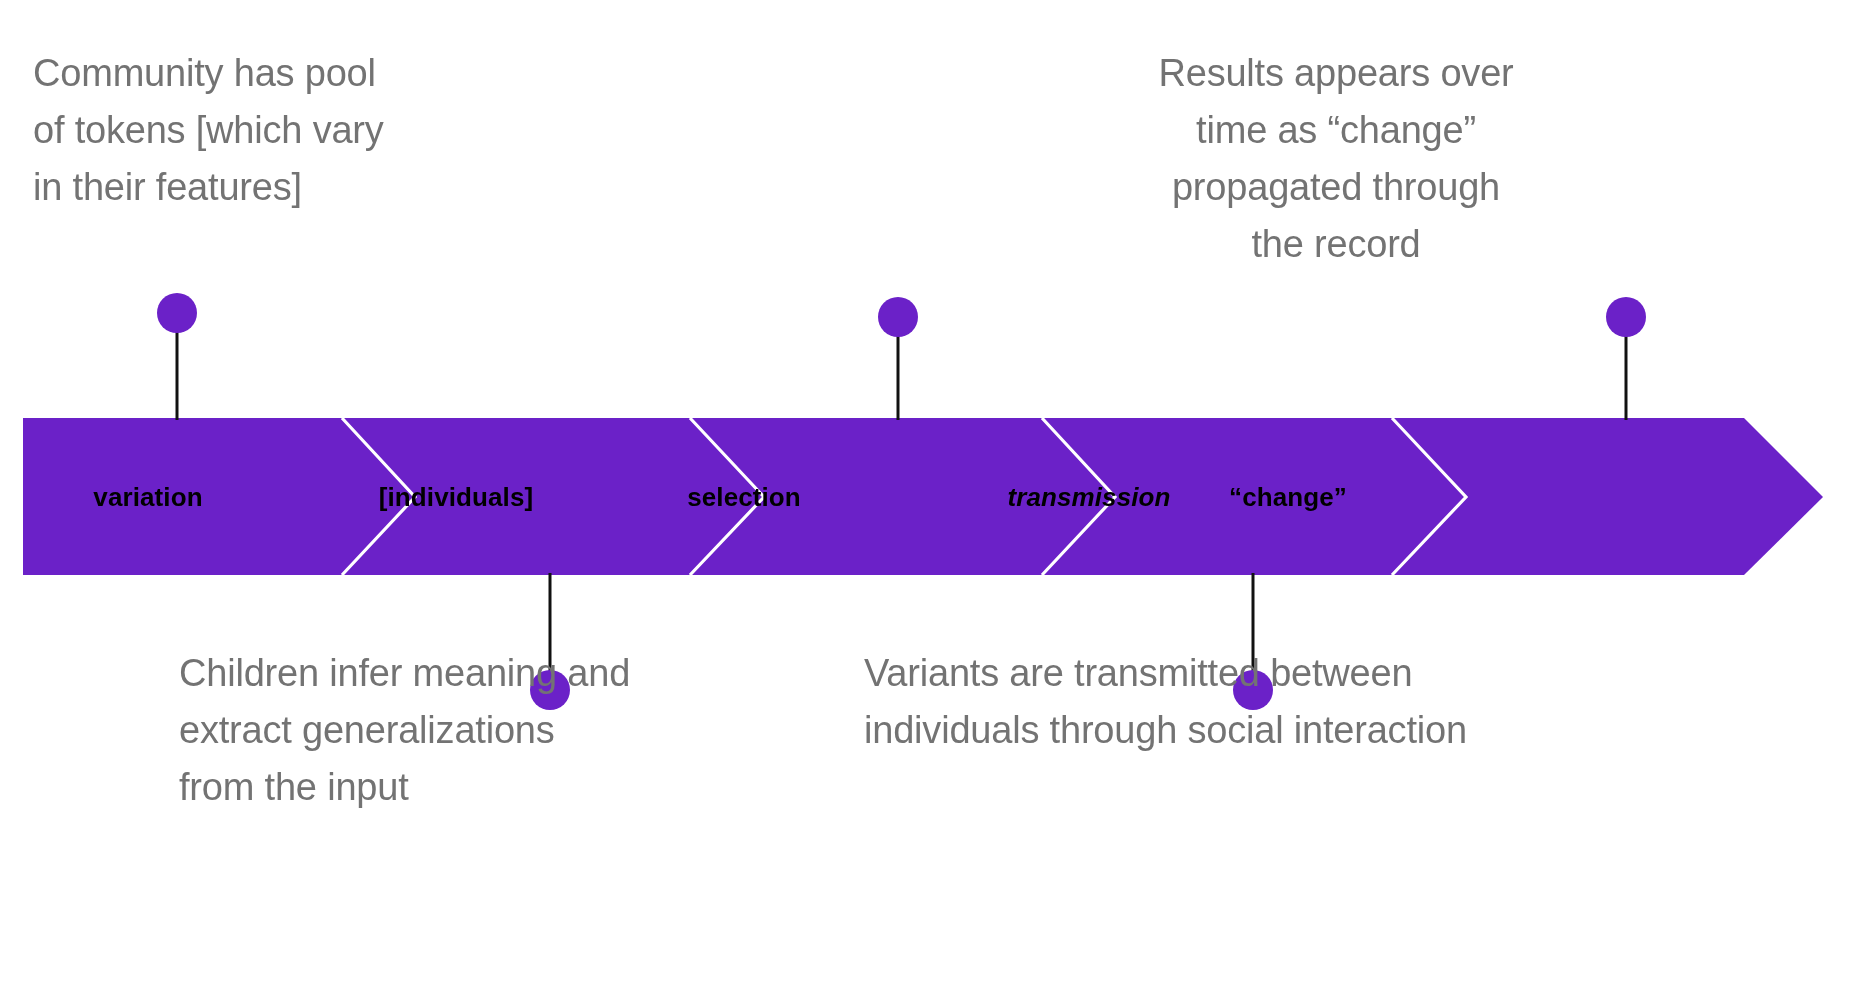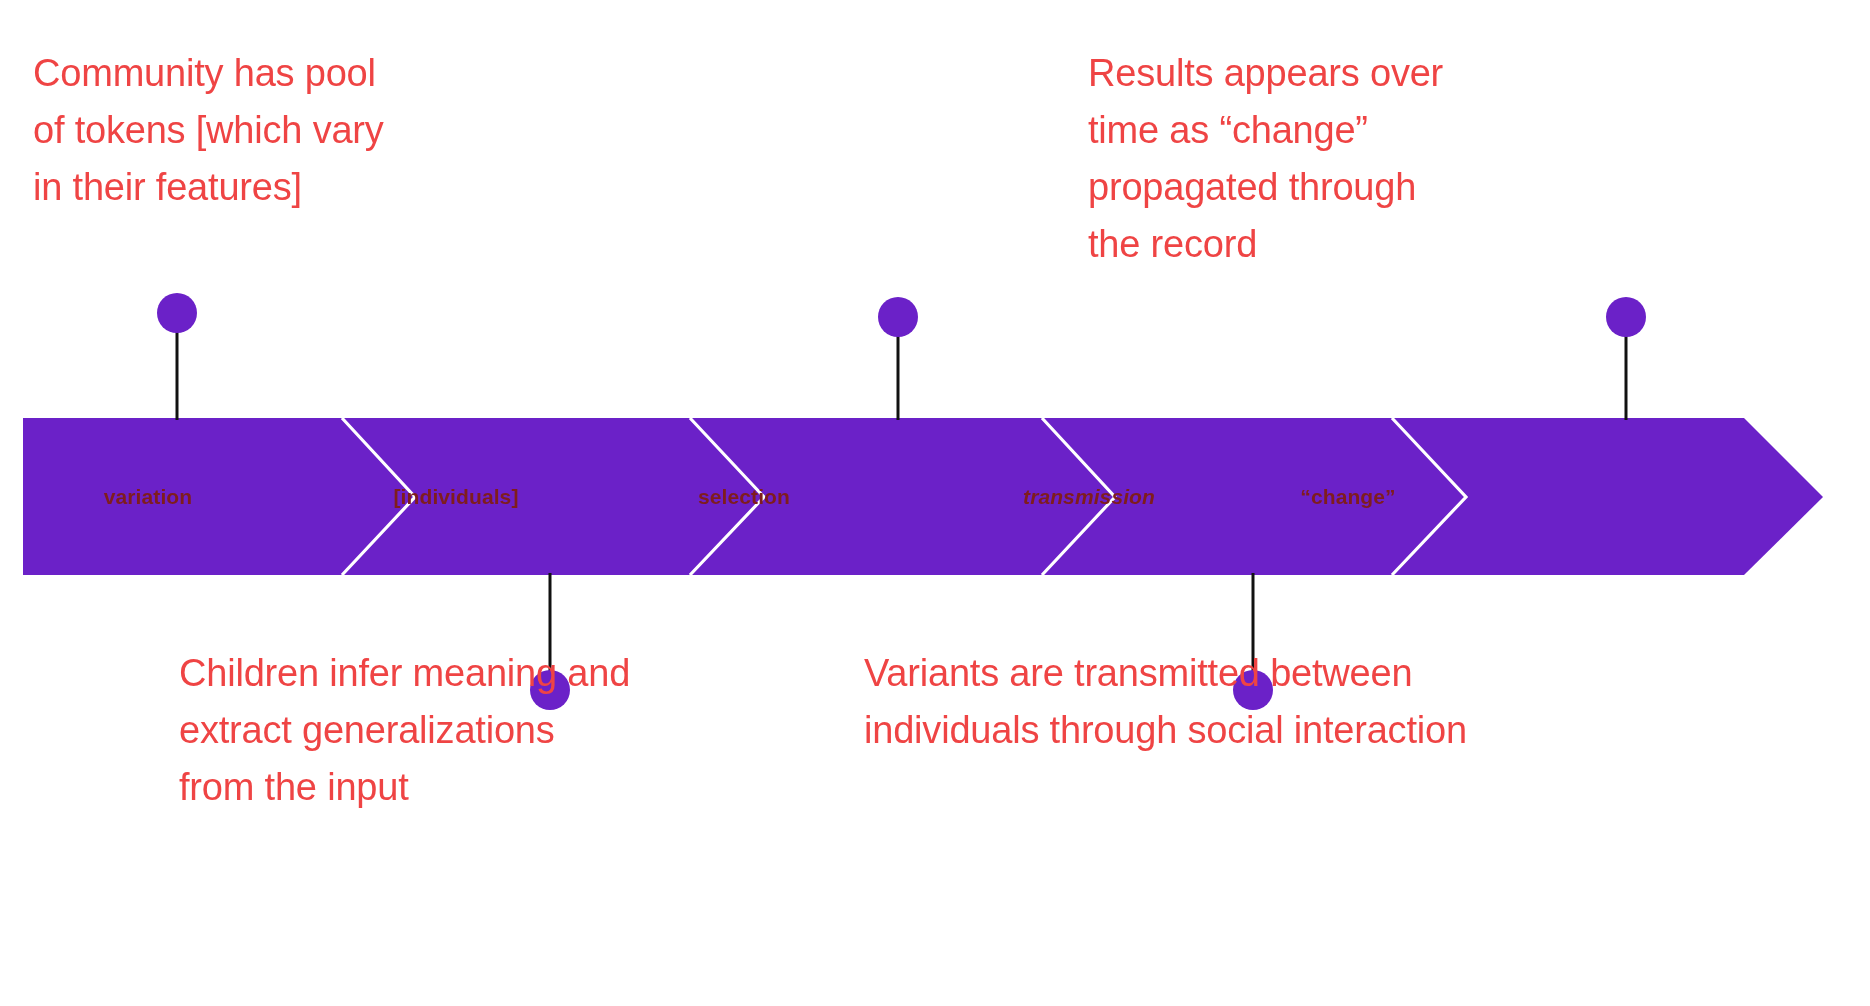--- a/index.html
+++ b/index.html
@@ -20,50 +20,50 @@
   }
   #flow-svg {
     position: absolute;
     left: 0;
     top: 0;
     width: 1870px;
     height: 1006px;
   }
   .annotation {
     position: absolute;
-    color: #ef4444;
+    color: #737373;
     font-family: "Liberation Sans", sans-serif;
     font-size: 38px;
     line-height: 57px;
     font-weight: 400;
     letter-spacing: -0.2px;
     white-space: pre-line;
   }
   .ann-1 { left: 33px;   top: 45px;  width: 420px; }
   .ann-2 { left: 471px;  top: 45px;  width: 560px; }
-  .ann-3 { left: 1088px; top: 45px;  width: 400px; }
+  .ann-3 { left: 1136px; top: 45px;  width: 400px; text-align: center; }
   .ann-4 { left: 179px;  top: 645px; width: 520px; }
   .ann-5 { left: 864px;  top: 645px; width: 680px; }
 
   .stage-label {
     position: absolute;
-    color: #7f1d1d;
+    color: #000000;
     font-family: "Liberation Sans", sans-serif;
-    font-size: 21px;
+    font-size: 26px;
     font-weight: 700;
     letter-spacing: 0.1px;
     white-space: nowrap;
     transform: translate(-50%, -50%);
     top: 497px;
   }
   .stage-1 { left: 148px; }
   .stage-2 { left: 456px; }
   .stage-3 { left: 744px; }
   .stage-4 { left: 1089px; font-style: italic; }
-  .stage-5 { left: 1348px; }
+  .stage-5 { left: 1288px; }
 </style>
 </head>
 <body>
 
 <div id="canvas">
 
   <svg id="flow-svg" viewBox="0 0 1870 1006" aria-hidden="true">
 
     <polygon points="23,418 1744,418 1823,497 1744,575 23,575" fill="#6B21C8"></polygon>
 

